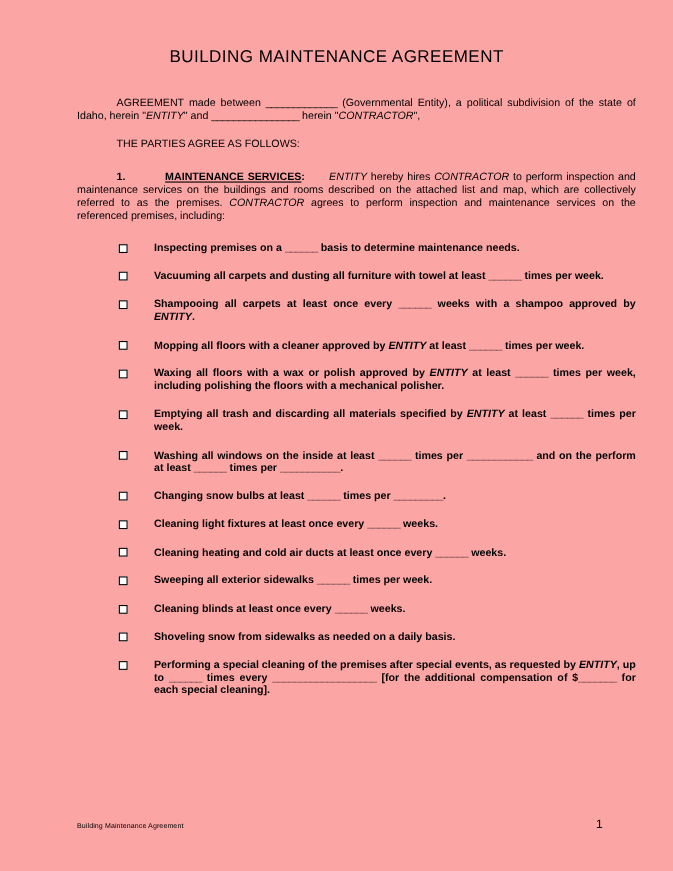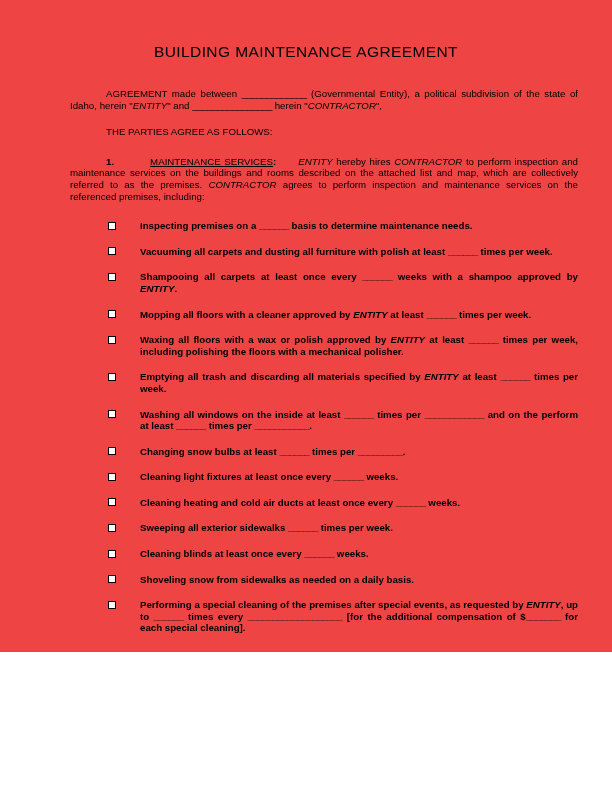--- a/index.html
+++ b/index.html
@@ -7,22 +7,22 @@
     padding: 0;
     background: #ffffff;
   }
   body {
     font-family: "Liberation Sans", sans-serif;
     color: #000000;
   }
   .page {
     position: relative;
     width: 612px;
-    height: 652px;
-    background: #ef4444;
+    height: 792px;
+    background: #fca5a5;
     overflow: hidden;
     box-sizing: border-box;
   }
   .doc-title {
     position: absolute;
     left: 0;
     right: 0;
     top: 33px;
     text-align: center;
     font-size: 15.5px;
@@ -47,21 +47,21 @@
     text-indent: 36px;
   }
   .spacer-14 { height: 15px; }
   .spacer-17 { height: 18px; }
   .it { font-style: italic; margin-top: 47px; }
   .bold { font-weight: bold; }
   .clause-num {
     font-weight: bold;
   }
   .clause-head {
-    font-weight: normal;
+    font-weight: bold;
     text-decoration: underline;
   }
   .blank {
     font-family: "Liberation Sans", sans-serif;
     letter-spacing: -0.4px;
   }
   ul.bullets {
     list-style: none;
     margin: 0;
     padding: 0;
@@ -121,21 +121,21 @@
     <p class="para indent-first">THE PARTIES AGREE AS FOLLOWS:</p>
 
     <div class="spacer-17"></div>
 
     <p class="para"><span style="display:inline-block;width:36px"></span><span class="clause-num">1.</span><span style="display:inline-block;width:36px"></span><span class="clause-head">MAINTENANCE SERVICES</span><span class="bold">:</span><span style="display:inline-block;width:22px"></span><span class="it">ENTITY</span><span> hereby hires </span><span class="it">CONTRACTOR</span><span> to perform inspection and maintenance services on the buildings and rooms described on the attached list and map, which are collectively referred to as the premises.  </span><span class="it">CONTRACTOR</span><span> agrees to perform inspection and maintenance services on the referenced premises, including:</span></p>
 
     <div class="spacer-17"></div>
 
     <ul class="bullets" id="bullet-list">
         <li><span class="box-glyph"></span><span><span>Inspecting premises on a </span><span class="blank">______</span><span> basis to determine maintenance needs.</span></span></li>
-        <li><span class="box-glyph"></span><span><span>Vacuuming all carpets and dusting all furniture with polish at least </span><span class="blank">______</span><span> times per week.</span></span></li>
+        <li><span class="box-glyph"></span><span><span>Vacuuming all carpets and dusting all furniture with towel at least </span><span class="blank">______</span><span> times per week.</span></span></li>
         <li><span class="box-glyph"></span><span><span>Shampooing all carpets at least once every </span><span class="blank">______</span><span> weeks with a shampoo approved by </span><span class="it">ENTITY</span><span>.</span></span></li>
         <li><span class="box-glyph"></span><span><span>Mopping all floors with a cleaner approved by </span><span class="it">ENTITY</span><span> at least </span><span class="blank">______</span><span> times per week.</span></span></li>
         <li><span class="box-glyph"></span><span><span>Waxing all floors with a wax or polish approved by </span><span class="it">ENTITY</span><span> at least </span><span class="blank">______</span><span> times per week, including polishing the floors with a mechanical polisher.</span></span></li>
         <li><span class="box-glyph"></span><span><span>Emptying all trash and discarding all materials specified by </span><span class="it">ENTITY</span><span> at least </span><span class="blank">______</span><span> times per week.</span></span></li>
         <li><span class="box-glyph"></span><span><span>Washing all windows on the inside at least </span><span class="blank">______</span><span> times per </span><span class="blank">____________</span><span> and on the perform at least </span><span class="blank">______</span><span> times per </span><span class="blank">___________</span><span>.</span></span></li>
         <li><span class="box-glyph"></span><span><span>Changing snow bulbs at least </span><span class="blank">______</span><span> times per </span><span class="blank">_________</span><span>.</span></span></li>
         <li><span class="box-glyph"></span><span><span>Cleaning light fixtures at least once every </span><span class="blank">______</span><span> weeks.</span></span></li>
         <li><span class="box-glyph"></span><span><span>Cleaning heating and cold air ducts at least once every </span><span class="blank">______</span><span> weeks.</span></span></li>
         <li><span class="box-glyph"></span><span><span>Sweeping all exterior sidewalks </span><span class="blank">______</span><span> times per week.</span></span></li>
         <li><span class="box-glyph"></span><span><span>Cleaning blinds at least once every </span><span class="blank">______</span><span> weeks.</span></span></li>

